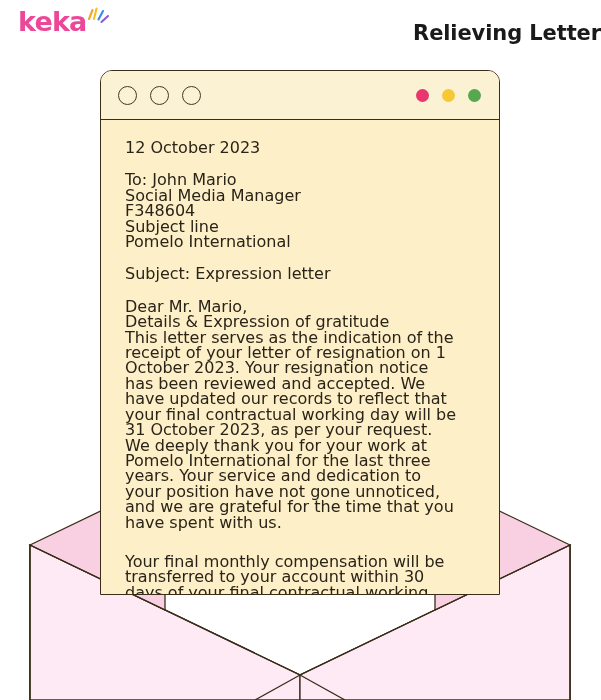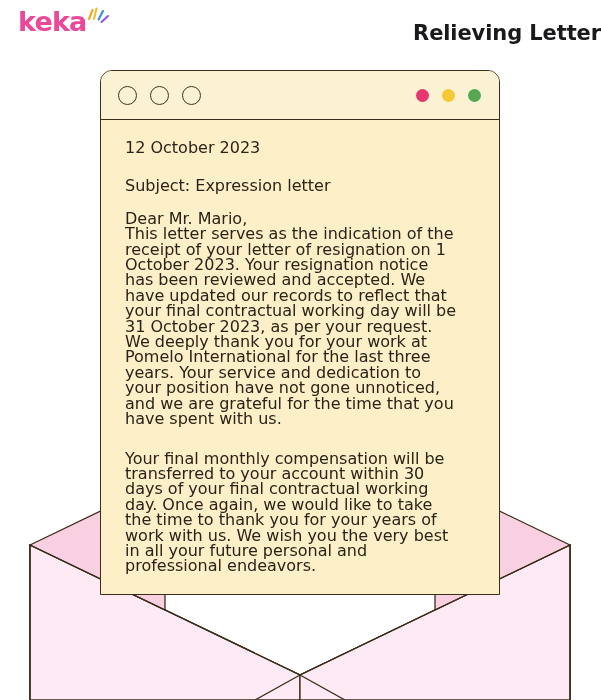--- a/index.html
+++ b/index.html
@@ -187,31 +187,39 @@
   </div>
 
   <div class="letter-body">
 
     <div class="blk">
       <span class="ln">12 October 2023</span>
     </div>
 
     <div class="gap-sm"></div>
 
+    <div class="blk">
+      <span class="ln">To: John Mario</span>
+      <span class="ln">Social Media Manager</span>
+      <span class="ln">F348604</span>
+      <span class="ln">Subject line</span>
+      <span class="ln">Pomelo International</span>
+    </div>
 
     <div class="gap-sm"></div>
 
     <div class="blk">
       <span class="ln">Subject: Expression letter</span>
     </div>
 
     <div class="gap-sm"></div>
 
     <div class="blk para">
       <span class="ln">Dear Mr. Mario,</span>
+      <span class="ln">Details &amp; Expression of gratitude</span>
       <span class="ln">This letter serves as the indication of the receipt of your letter of resignation on 1 October 2023. Your resignation notice has been reviewed and accepted. We have updated our records to reflect that your final contractual working day will be 31 October 2023, as per your request. We deeply thank you for your work at Pomelo International for the last three years. Your service and dedication to your position have not gone unnoticed, and we are grateful for the time that you have spent with us.</span>
     </div>
 
     <div class="gap-md"></div>
 
     <div class="blk para">
       <span class="ln">Your final monthly compensation will be transferred to your account within 30 days of your final contractual working day. Once again, we would like to take the time to thank you for your years of work with us. We wish you the very best in all your future personal and professional endeavors.</span>
     </div>
 
     <div class="gap-md"></div>

